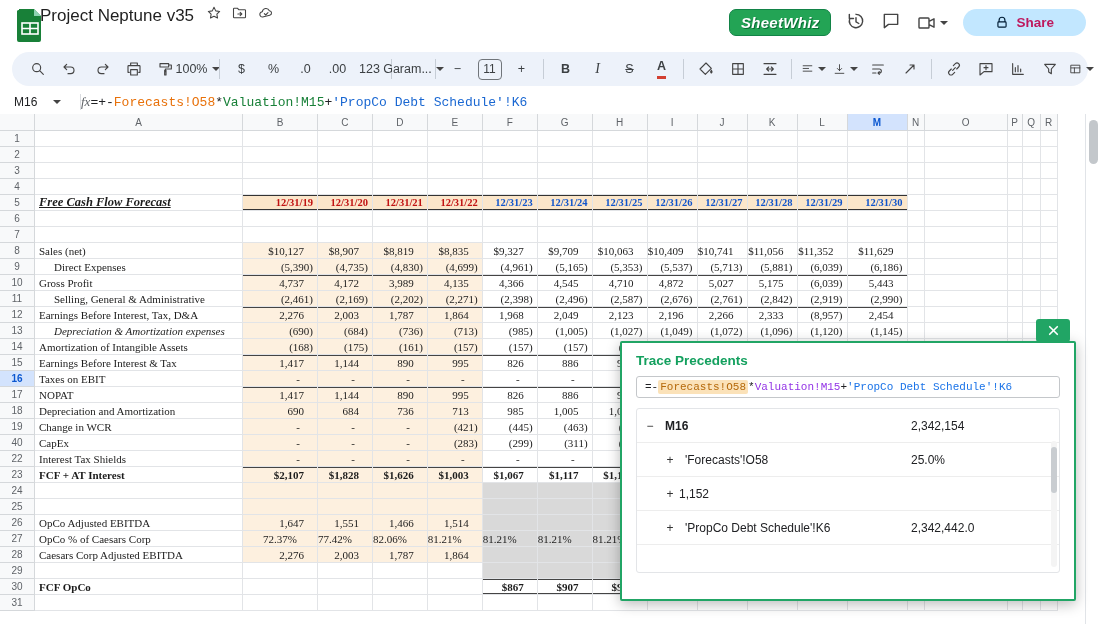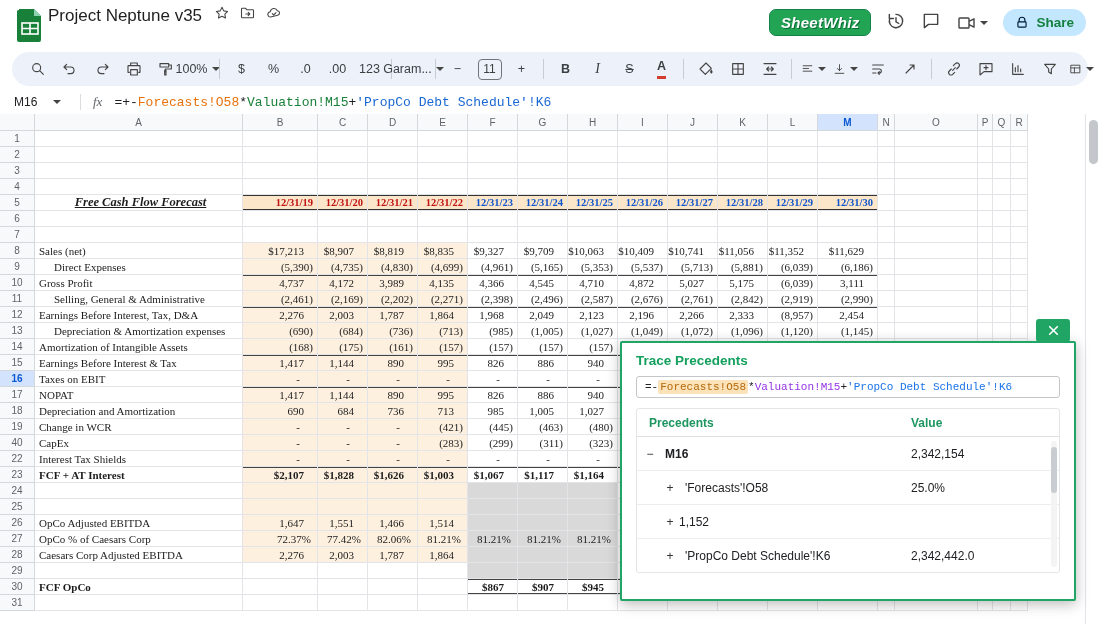--- a/index.html
+++ b/index.html
@@ -2,32 +2,32 @@
 <html><head>
 <meta charset="utf-8">
 <style>
   html,body{margin:0;padding:0;background:#fff;}
   .screen{position:relative;width:1100px;height:624px;background:#fff;overflow:hidden;
           font-family:"Liberation Sans",sans-serif;color:#202124;}
 
   
   .topbar{position:absolute;top:0;left:0;width:1100px;height:50px;background:#fff;}
   .logo{position:absolute;left:17px;top:8px;}
-  .title-area{position:absolute;left:48px;top:5px;text-align:center;}
+  .title-area{position:absolute;left:40px;top:5px;text-align:center;}
   .title-line{display:flex;align-items:center;gap:10px;font-size:17px;color:#1f1f1f;}
   .doc-ic{display:flex;align-items:center;gap:9px;margin-left:2px;}
   .menubar{display:flex;margin-left:-7px;margin-top:0px;}
   .menu-item{padding:2px 7px;font-size:13px;color:#202124;border-radius:4px;cursor:default;}
   .topbar-right{position:absolute;right:14px;top:9px;display:flex;align-items:center;gap:15px;}
   .sheetwhiz{background:#23a455;color:#fff;font-weight:800;font-style:italic;font-size:15px;
              padding:4px 11px;border-radius:7px;letter-spacing:.3px;
              text-shadow:1px 1px 0 #0b6b35;border:1px solid #128347;}
   .vidgrp{display:flex;align-items:center;gap:3px;}
   .share{display:flex;align-items:center;gap:7px;background:#c2e7ff;border-radius:16px;
-         padding:6px 12px;font-size:13.5px;color:#15803d;font-weight:600;}
+         padding:6px 32px;font-size:13.5px;color:#be185d;font-weight:600;}
 
   
   .toolbar{position:absolute;top:52px;left:12px;width:1076px;height:34px;background:#edf2fa;
            border-radius:18px;display:flex;align-items:center;padding:0 10px;box-sizing:border-box;
            gap:1px;color:#3c4043;}
   .tb{min-width:25px;height:26px;display:flex;align-items:center;justify-content:center;
       border-radius:4px;font-size:12.5px;gap:4px;padding:0 3px;white-space:nowrap;}
   .tdiv{width:1px;height:20px;background:#c6cdd6;margin:0 5px;flex:none;}
   .caret{width:0;height:0;border-left:4px solid transparent;border-right:4px solid transparent;
          border-top:4px solid #444;display:inline-block;}
@@ -38,21 +38,21 @@
   .tstrike{text-decoration:line-through;}
   .tcolor{font-weight:700;border-bottom:3px solid #d23f31;line-height:13px;height:16px;}
   .tspacer{flex:1;}
 
   
   .fbar{position:absolute;top:90px;left:0;width:1100px;height:24px;display:flex;align-items:center;
         border-bottom:1px solid #e1e4e8;background:#fff;}
   .namebox{width:80px;display:flex;align-items:center;gap:16px;padding-left:14px;font-size:12px;
            color:#202124;box-sizing:border-box;}
   .fdiv{width:1px;height:16px;background:#dadce0;}
-  .fx{font-family:"Liberation Serif",serif;font-style:italic;font-size:13px;color:#5f6368;margin:0 12px;}
+  .fx{font-family:"Liberation Serif",serif;font-style:italic;font-size:13px;color:#5f6368;margin:0 0;}
   .ftext{font-family:"Liberation Mono",monospace;font-size:13px;white-space:pre;}
   .fc-plain{color:#202124}.fc-orange{color:#e8710a}.fc-green{color:#188038}.fc-blue{color:#1967d2}
 
   
   .sheet{position:absolute;top:114px;left:0;width:1100px;height:510px;background:#fff;overflow:hidden;}
   table.grid{border-collapse:separate;border-spacing:0;table-layout:fixed;
              font-family:"Liberation Serif",serif;}
   .grid td,.grid th{border-right:1px solid #e2e4e7;border-bottom:1px solid #e2e4e7;padding:0;
                     height:15px;font-size:11px;color:#1c1c1c;overflow:hidden;white-space:nowrap;
                     box-sizing:content-box;}
@@ -63,29 +63,29 @@
              font-family:"Liberation Sans",sans-serif;font-size:10px;}
   td.rowhead.sel{background:#d3e3fd;color:#0b57d0;font-weight:700;}
   td.peach{background:#fdf0df;}
   td.gray{background:#d9d9d9;}
   td.daterow{background:#fbe6ca;font-weight:700;font-size:10.5px;text-align:right;padding-right:4px;
              box-shadow:inset 0 1px 0 #333,inset 0 -1px 0 #333;}
   td.dred{color:#c11212}  td.dblue{color:#1155cc}
   td.num{text-align:right;padding-right:13px;}
   td.neg{padding-right:4px;}
   td.dash{padding-right:17px;}
-  td.pct{padding-right:6px;}
+  td.pct{padding-right:20px;}
   td.bt{box-shadow:inset 0 1px 0 #444;}
   td.bb{box-shadow:inset 0 -1px 0 #444;}
   td.bt.bb{box-shadow:inset 0 1px 0 #444,inset 0 -1px 0 #444;}
   td.lbl{padding-left:4px;}
   td.lbl.ind{padding-left:19px;}
-  td.lbl.ital{margin-top:16px;}
+  td.lbl.ital{font-style:italic;margin-top:16px;}
   td.b{font-weight:700;}
-  td.title-cell{font-weight:700;font-style:italic;text-decoration:underline;font-size:12.5px;text-align:center;}
+  td.title-cell{font-weight:700;font-style:italic;text-decoration:underline;font-size:12.5px;}
 
   
   .vscroll{position:absolute;right:0;top:0;width:14px;height:510px;background:#fff;
            border-left:1px solid #e1e4e8;}
   .vthumb{position:absolute;right:2px;top:6px;width:9px;height:44px;background:#c3c7cb;border-radius:5px;}
 
   
   .popup{position:absolute;left:620px;top:227px;width:456px;height:260px;background:#fff;
          border:2px solid #21a565;border-radius:2px;box-shadow:0 3px 14px rgba(0,0,0,.28);
          padding:8px 14px;box-sizing:border-box;font-family:"Liberation Sans",sans-serif;z-index:50;}
@@ -513,21 +513,21 @@
             <td class=""></td>
             <td class=""></td>
             <td class=""></td>
             <td class=""></td>
             <td class=""></td>
             <td class=""></td>
           </tr>
           <tr>
             <td class="rowhead">8</td>
             <td class="lbl">Sales (net)</td>
-            <td class="peach num">$17,213</td>
+            <td class="peach num">$10,127</td>
             <td class="peach num">$8,907</td>
             <td class="peach num">$8,819</td>
             <td class="peach num">$8,835</td>
             <td class="num">$9,327</td>
             <td class="num">$9,709</td>
             <td class="num">$10,063</td>
             <td class="num">$10,409</td>
             <td class="num">$10,741</td>
             <td class="num">$11,056</td>
             <td class="num">$11,352</td>
@@ -566,21 +566,21 @@
             <td class="peach num bt">4,172</td>
             <td class="peach num bt">3,989</td>
             <td class="peach num bt">4,135</td>
             <td class="num bt">4,366</td>
             <td class="num bt">4,545</td>
             <td class="num bt">4,710</td>
             <td class="num bt">4,872</td>
             <td class="num bt">5,027</td>
             <td class="num bt">5,175</td>
             <td class="num neg bt">(6,039)</td>
-            <td class="num bt">3,111</td>
+            <td class="num bt">5,443</td>
             <td class=""></td>
             <td class=""></td>
             <td class=""></td>
             <td class=""></td>
             <td class=""></td>
           </tr>
           <tr>
             <td class="rowhead">11</td>
             <td class="lbl ind">Selling, General &amp; Administrative</td>
             <td class="peach num neg">(2,461)</td>
@@ -1009,24 +1009,20 @@
 
     <div class="popup">
       <div class="popup-close">
         <svg width="13" height="13" viewBox="0 0 24 24">
             <path d="M5 5l14 14M19 5L5 19" stroke="#fff" stroke-width="3" stroke-linecap="round"></path>
           </svg>
       </div>
       <div class="popup-title">Trace Precedents</div>
       <div class="popup-formula"><span class="pf-plain">=-</span><span class="pf-orange_hl">Forecasts!O58</span><span class="pf-plain">*</span><span class="pf-purple">Valuation!M15</span><span class="pf-plain">+</span><span class="pf-blue">'PropCo Debt Schedule'!K6</span></div>
       <div class="prec-table">
-        <div class="prec-head">
-          <span class="c1">Precedents</span>
-          <span class="c2">Value</span>
-        </div>
         <div id="prec-rows">
             <div class="prec-row">
               <span class="toggle">−</span>
               <span class="pref b">M16</span>
               <span class="pval">2,342,154</span>
             </div>
             <div class="prec-row child">
               <span class="toggle">+</span>
               <span class="pref">'Forecasts'!O58</span>
               <span class="pval">25.0%</span>

